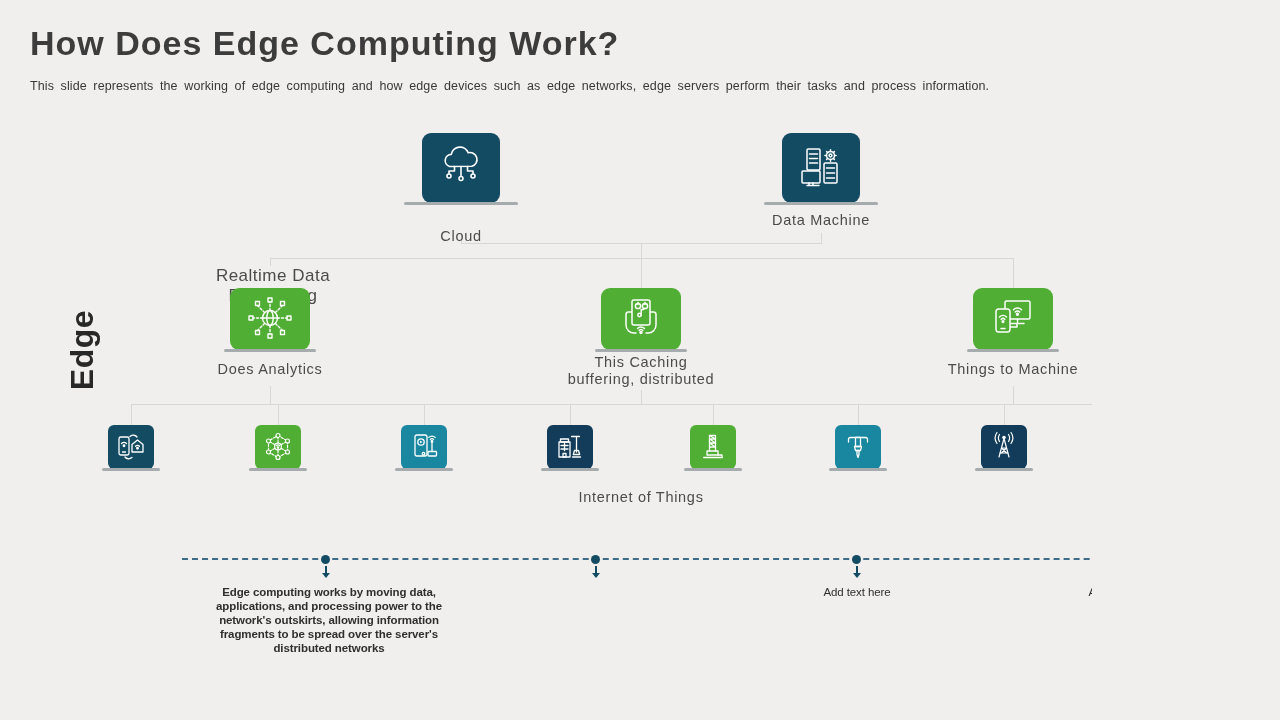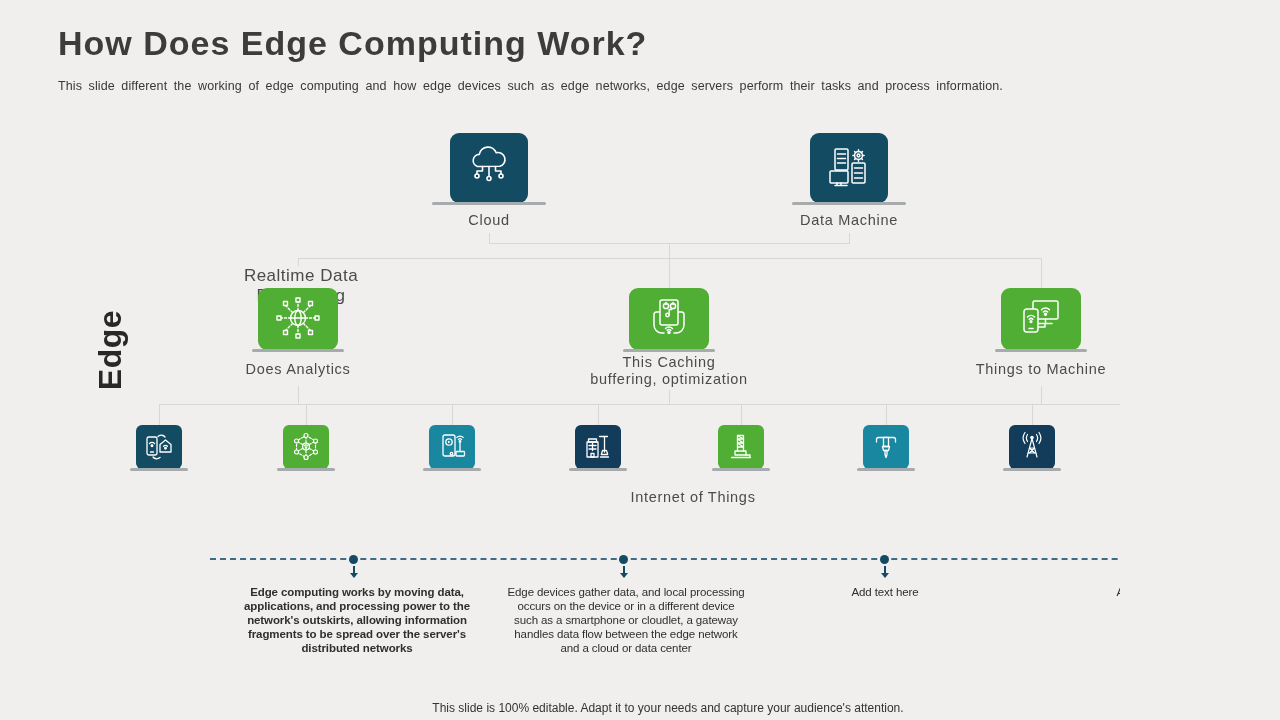--- a/index.html
+++ b/index.html
@@ -1,18 +1,18 @@
 <!DOCTYPE html>
 <html><head>
 <meta charset="utf-8">
 <style>
   html,body { margin:0; padding:0; background:#f0efed; }
   .slide {
     position:relative; width:1092px; height:720px; overflow:hidden;
-    background:#f0efed; font-family:"Liberation Sans", sans-serif;margin-left:28px;
+    background:#f0efed; font-family:"Liberation Sans", sans-serif;
   }
   .abs { position:absolute; }
   
   .line { position:absolute; background:#d8d7d3; }
   .baseline { position:absolute; height:3px; background:#a6abae; border-radius:2px; }
   
   .node { position:absolute; display:flex; align-items:center; justify-content:center; }
   .node-big { width:78px; height:70px; background:#134b63; border-radius:9px; }
   .node-edge { width:80px; height:62px; background:#4fae33; border-radius:9px; }
   .node-iot { width:46px; height:44px; border-radius:6px; }
@@ -51,21 +51,21 @@
   .partial-iot { position:absolute; left:1268px; top:426px; width:12px; height:43px;
                  background:#4fae33; border-radius:7px 0 0 7px; }
   svg { display:block; }
 </style>
 </head>
 <body>
 
 <div class="slide">
 
   <div class="title">How Does Edge Computing Work?</div>
-  <div class="subtitle">This slide different the working of edge computing and how edge devices such as edge networks, edge servers perform their tasks and process information.</div>
+  <div class="subtitle">This slide represents the working of edge computing and how edge devices such as edge networks, edge servers perform their tasks and process information.</div>
 
   <div class="line" style="left:461px;top:233px;width:1px;height:10px;"></div>
   <div class="line" style="left:821px;top:233px;width:1px;height:10px;"></div>
   <div class="line" style="left:461px;top:243px;width:361px;height:1px;"></div>
   <div class="line" style="left:641px;top:243px;width:1px;height:15px;"></div>
   <div class="line" style="left:270px;top:258px;width:744px;height:1px;"></div>
   <div class="line" style="left:270px;top:258px;width:1px;height:30px;"></div>
   <div class="line" style="left:641px;top:258px;width:1px;height:30px;"></div>
   <div class="line" style="left:1013px;top:258px;width:1px;height:30px;"></div>
   <div class="line" style="left:270px;top:386px;width:1px;height:18px;"></div>
@@ -88,21 +88,21 @@
         <path d="M25 21.5 V31"></path>
           <circle cx="25" cy="33.5" r="2"></circle>
         <path d="M18.5 21.5 V26 H13 V28.5"></path>
           <circle cx="13" cy="31" r="2"></circle>
         <path d="M31.5 21.5 V26 H37 V28.5"></path>
           <circle cx="37" cy="31" r="2"></circle>
       </svg>
     </span>
   </div>
   <div class="baseline" style="left:404px;top:202px;width:114px;"></div>
-  <div class="nodelabel" style="left:361px;top:212px;width:200px;">Cloud</div>
+  <div class="nodelabel" style="left:361px;top:228px;width:200px;">Cloud</div>
 
   <div class="node node-big" style="left:782px;top:133px;">
     <span>
       <svg width="50" height="46" viewBox="0 0 50 46" fill="none" stroke="#fff" stroke-width="1.5" stroke-linecap="round" stroke-linejoin="round">
         <rect x="11" y="4" width="13" height="21" rx="1.2"></rect>
         <path d="M13.5 9 h8 M13.5 13.5 h8 M13.5 18 h8"></path>
         <circle cx="34.5" cy="10.5" r="4"></circle>
           <circle cx="34.5" cy="10.5" r="1.4"></circle>
         <path d="M34.5 4.8 v1.6 M34.5 14.6 v1.6 M28.9 10.5 h1.6 M38.5 10.5 h1.6 M30.6 6.6 l1.2 1.2 M37.2 13.2 l1.2 1.2 M38.4 6.6 l-1.2 1.2 M31.8 13.2 l-1.2 1.2"></path>
         <rect x="28" y="18" width="13" height="20" rx="1.2" fill="#134b63"></rect>
@@ -152,21 +152,21 @@
         <circle cx="23.5" cy="19" r="1.7"></circle>
           <path d="M25.2 19 V13.5 h2.6"></path>
         <path d="M21.5 32.4 a4.8 4.8 0 0 1 7 0 M23.2 34.4 a2.6 2.6 0 0 1 3.6 0"></path>
         <circle cx="25" cy="36.4" r="1" fill="#fff"></circle>
       </svg>
     </span>
   </div>
   <div class="baseline" style="left:595px;top:349px;width:92px;"></div>
   <div class="nodelabel" style="left:541px;top:354px;width:200px;">
     <div>This Caching</div>
-    <div>buffering, optimization</div>
+    <div>buffering, distributed</div>
   </div>
 
   <div class="node node-edge" style="left:973px;top:288px;">
     <span>
       <svg width="50" height="46" viewBox="0 0 50 46" fill="none" stroke="#fff" stroke-width="1.5" stroke-linecap="round" stroke-linejoin="round">
         <rect x="17" y="5" width="25" height="18" rx="1.5"></rect>
         <path d="M25.5 13.8 a5.5 5.5 0 0 1 8 0 M27.3 16 a3 3 0 0 1 4.4 0"></path>
         <circle cx="29.5" cy="18.3" r="1" fill="#fff"></circle>
         <path d="M29.5 23 v4 M23 27.5 h13"></path>
         <path d="M22 31 h7 v-3"></path>
@@ -284,43 +284,41 @@
 
   <div class="baseline" style="left:102px;top:468px;width:58px;"></div>
   <div class="baseline" style="left:249px;top:468px;width:58px;"></div>
   <div class="baseline" style="left:395px;top:468px;width:58px;"></div>
   <div class="baseline" style="left:541px;top:468px;width:58px;"></div>
   <div class="baseline" style="left:684px;top:468px;width:58px;"></div>
   <div class="baseline" style="left:829px;top:468px;width:58px;"></div>
   <div class="baseline" style="left:975px;top:468px;width:58px;"></div>
   <div class="baseline" style="left:1121px;top:468px;width:58px;"></div>
 
-  <div class="nodelabel" style="left:565px;top:489px;width:200px;">Internet of Things</div>
+  <div class="nodelabel" style="left:541px;top:489px;width:200px;">Internet of Things</div>
 
   <div class="kt-dashes"></div>
 
   <div class="kt-dot" style="left:321px;"></div>
   <div class="kt-stem" style="left:325px;"></div>
   <div class="kt-head" style="left:322px;"></div>
   <div class="kt-dot" style="left:591px;"></div>
   <div class="kt-stem" style="left:595px;"></div>
   <div class="kt-head" style="left:592px;"></div>
   <div class="kt-dot" style="left:852px;"></div>
   <div class="kt-stem" style="left:856px;"></div>
   <div class="kt-head" style="left:853px;"></div>
   <div class="kt-dot" style="left:1117px;"></div>
   <div class="kt-stem" style="left:1121px;"></div>
   <div class="kt-head" style="left:1118px;"></div>
 
   <div class="kt-text" style="left:199px;width:260px;font-weight:bold;">Edge computing works by moving data, applications, and processing power to the network's outskirts, allowing information fragments to be spread over the server's distributed networks</div>
-  <div class="kt-text" style="left:477px;width:242px;">Edge devices gather data, and local processing occurs on the device or in a different device such as a smartphone or cloudlet, a gateway handles data flow between the edge network and a cloud or data center</div>
   <div class="kt-text" style="left:822px;width:70px;">Add text here</div>
   <div class="kt-text" style="left:1087px;width:70px;">Add text here</div>
 
-  <div class="footer">This slide is 100% editable. Adapt it to your needs and capture your audience's attention.</div>
   <div class="abs" style="left:1240px;top:687px;">
     <svg width="36" height="32" viewBox="0 0 36 32" fill="none" stroke="#6abf4b" stroke-width="1.7" stroke-linecap="round" stroke-linejoin="round">
       <path d="M9.5 20 a5 5 0 0 1 1.4-9.8 A7.2 7.2 0 0 1 24.9 8.6 a5.2 5.2 0 0 1 2.3 10.6 z"></path>
       <circle cx="12" cy="24.5" r="2" fill="#6abf4b" stroke="none"></circle>
       <circle cx="18" cy="24.5" r="2" fill="#6abf4b" stroke="none"></circle>
       <circle cx="24" cy="24.5" r="2" fill="#6abf4b" stroke="none"></circle>
     </svg>
   </div>
 
 </div>

